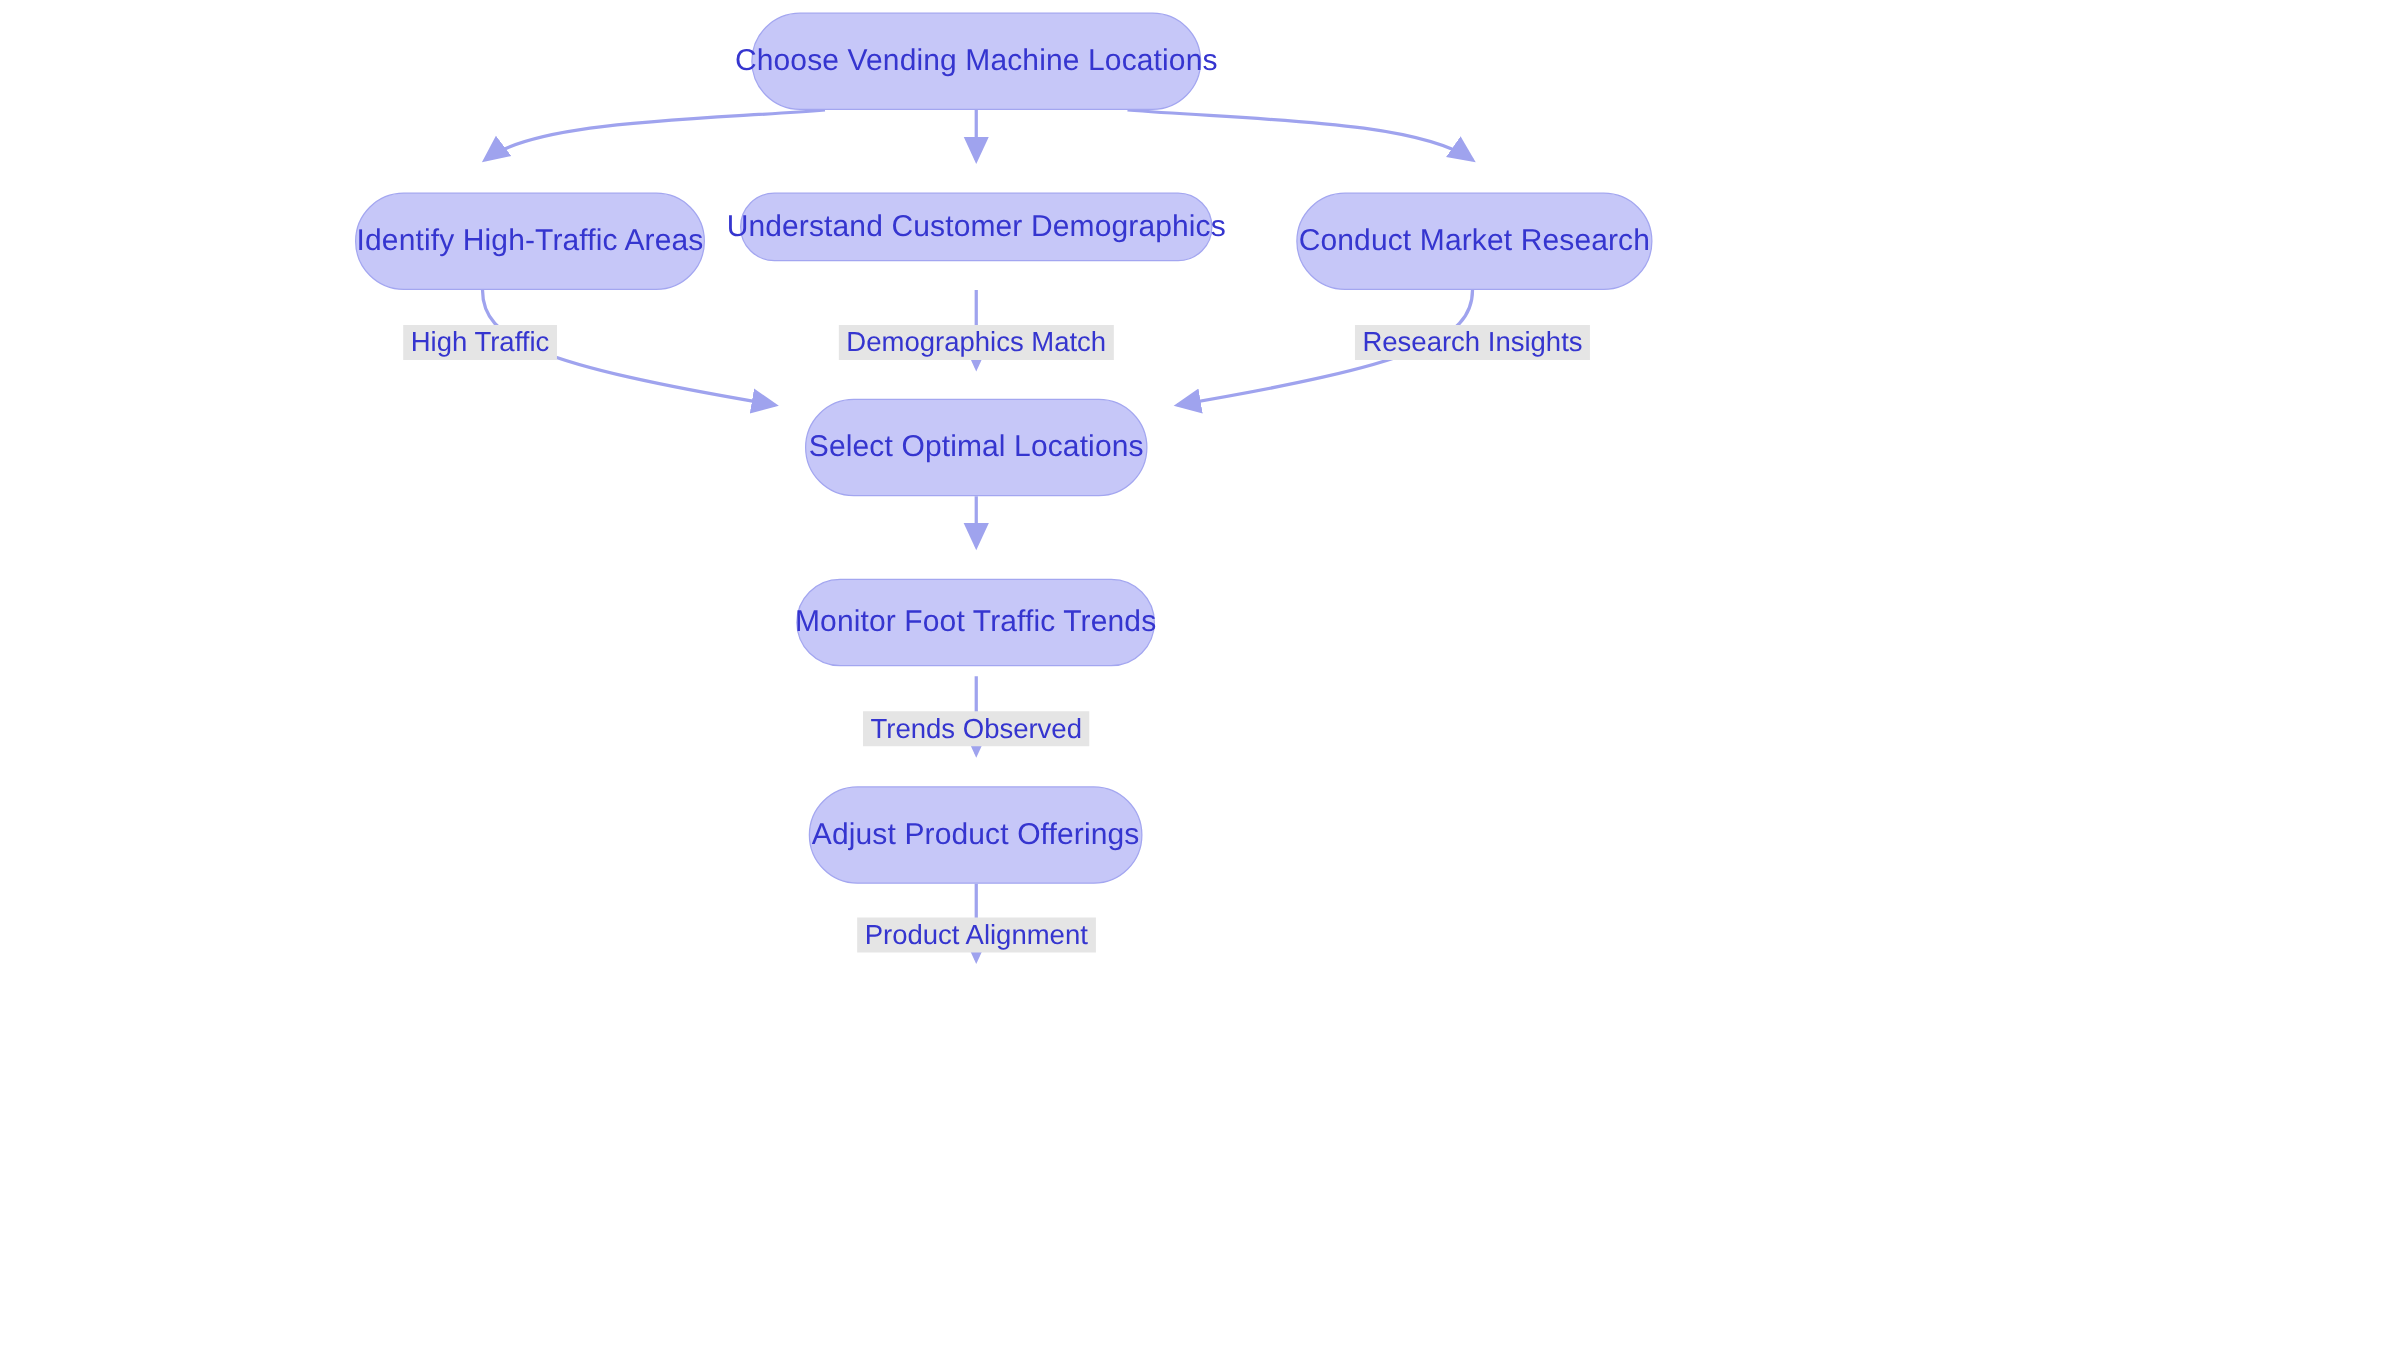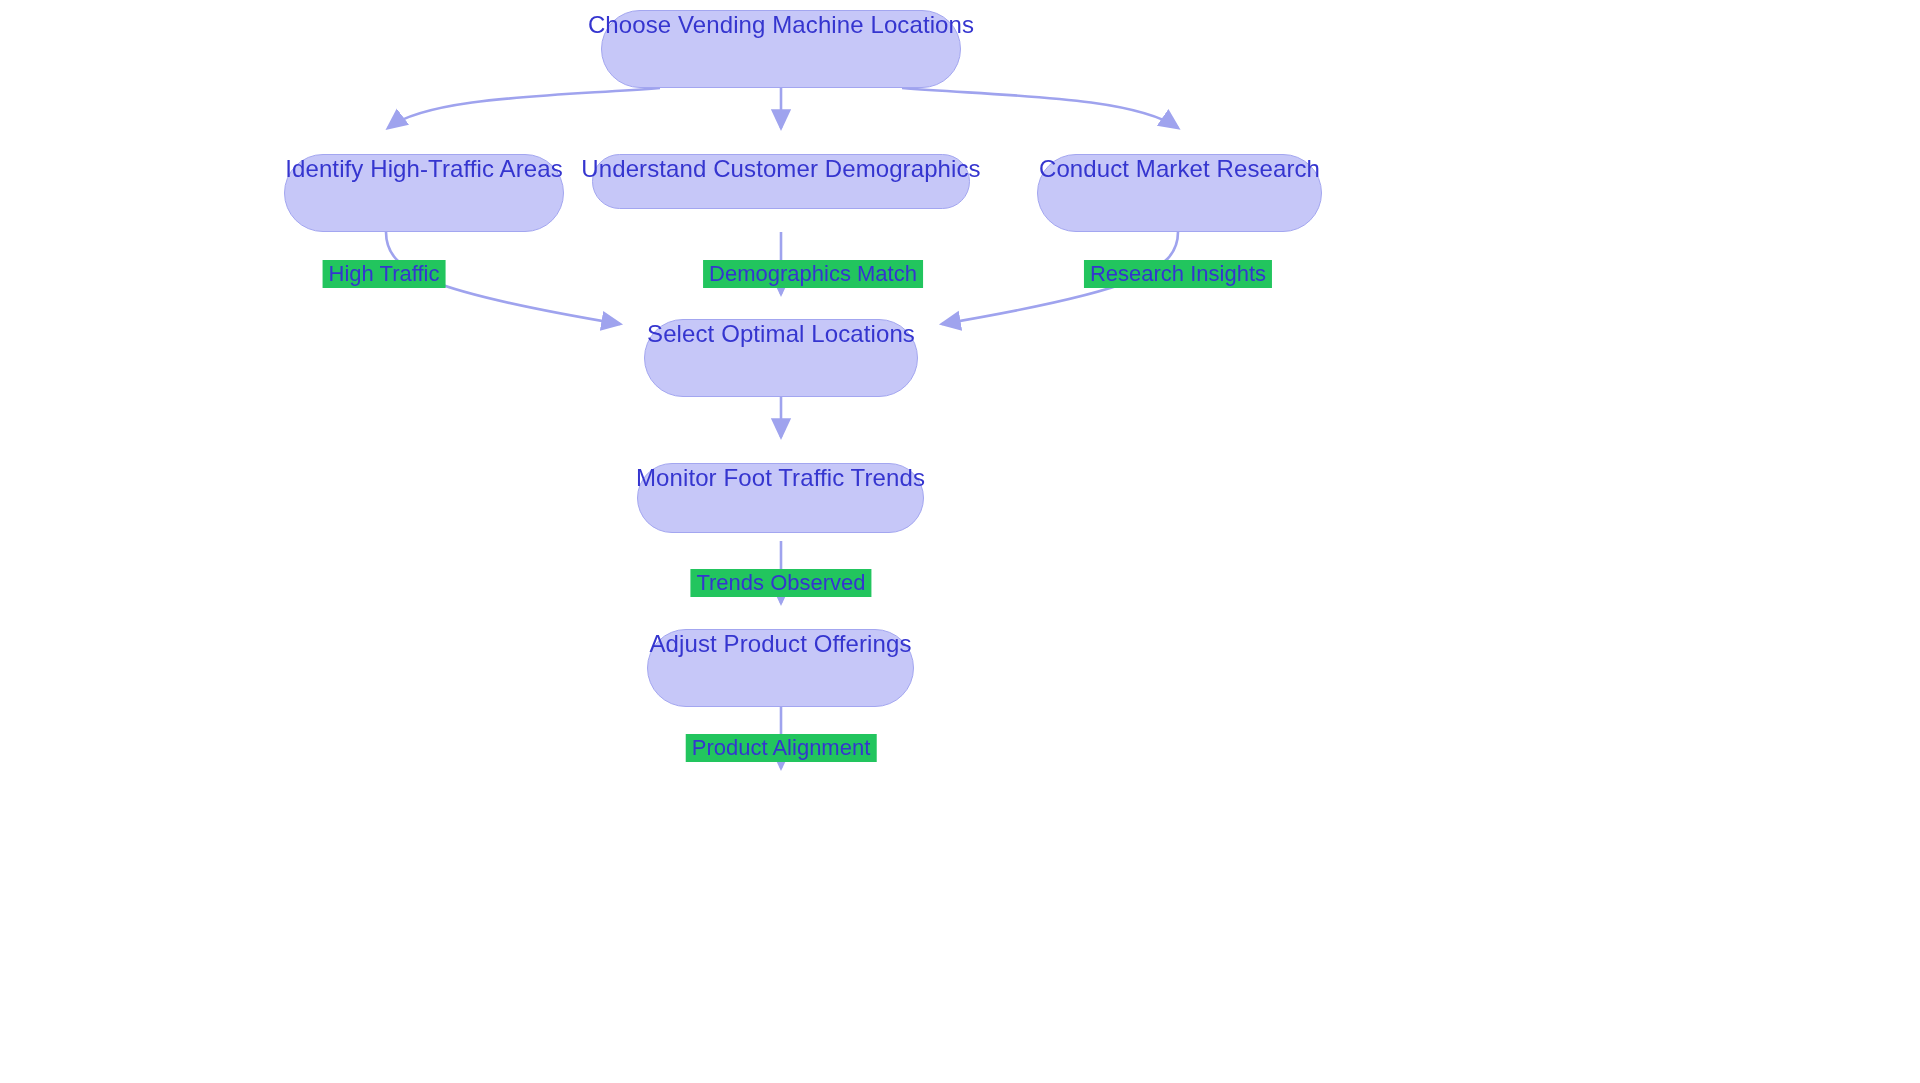--- a/index.html
+++ b/index.html
@@ -23,40 +23,40 @@
     position: absolute;
     left: 0;
     top: 0;
     width: 1920px;
     height: 1083px;
   }
   .node {
     position: absolute;
     box-sizing: border-box;
     display: flex;
-    align-items: flex-start;
+    align-items: center;
     justify-content: center;
     background: #c6c7f8;
     border: 1.4px solid #a3a6f0;
     border-radius: 999px;
     color: #3535cf;
     font-size: 24px;
     font-weight: 400;
     letter-spacing: 0.1px;
     white-space: nowrap;
     z-index: 2;
   }
   .edge-label {
     position: absolute;
     color: #3535cf;
     font-size: 22px;
     font-weight: 400;
     white-space: nowrap;
     transform: translate(-50%, -50%);
-    background: #22c55e;
+    background: #e5e5e5;
     padding: 1px 6px;
     z-index: 3;
   }
 </style>
 </head>
 <body>
 
 <div id="flowchart-root">
 
   <svg id="edge-layer" viewBox="0 0 1920 1083" width="1920" height="1083" xmlns="http://www.w3.org/2000/svg">
@@ -105,21 +105,21 @@
     <span>Monitor Foot Traffic Trends</span>
   </div>
 
   <div class="node" style="left:647px; top:629px; width:267px; height:78px;">
     <span>Adjust Product Offerings</span>
   </div>
 
 
   <div class="edge-label" style="left:384px; top:274px;">High Traffic</div>
 
-  <div class="edge-label" style="left:781px; top:274px;margin-left:32px;">Demographics Match</div>
+  <div class="edge-label" style="left:781px; top:274px;">Demographics Match</div>
 
   <div class="edge-label" style="left:1178px; top:274px;">Research Insights</div>
 
   <div class="edge-label" style="left:781px; top:583px;">Trends Observed</div>
 
   <div class="edge-label" style="left:781px; top:748px;">Product Alignment</div>
 
 </div>
 
 </body></html>

